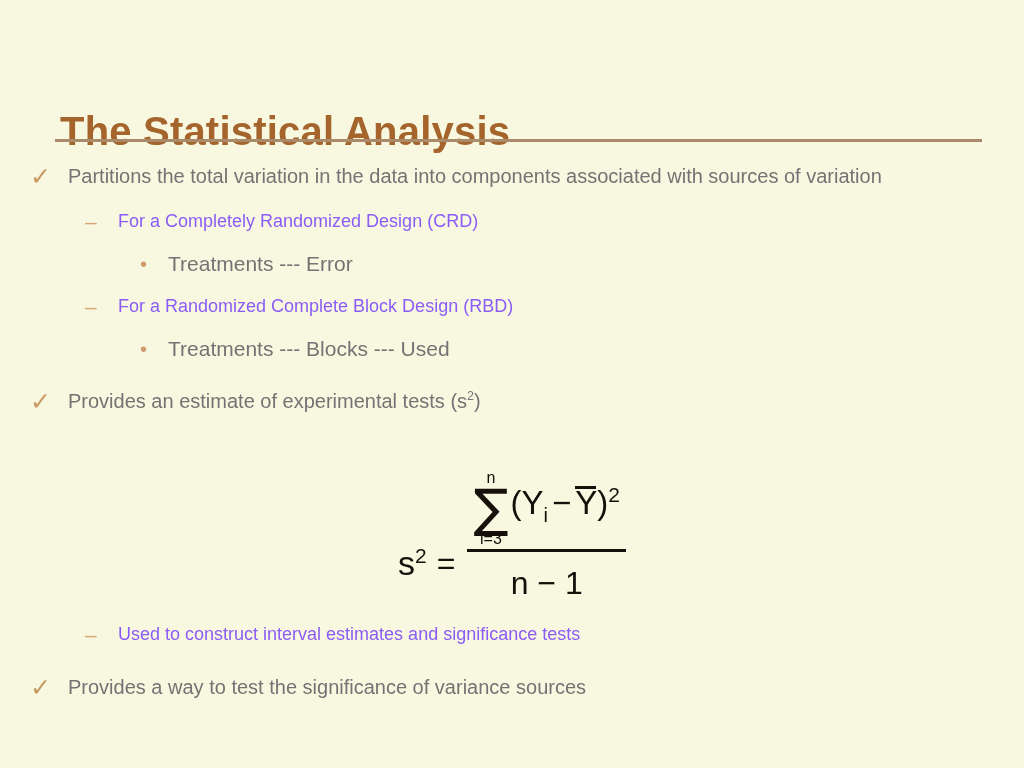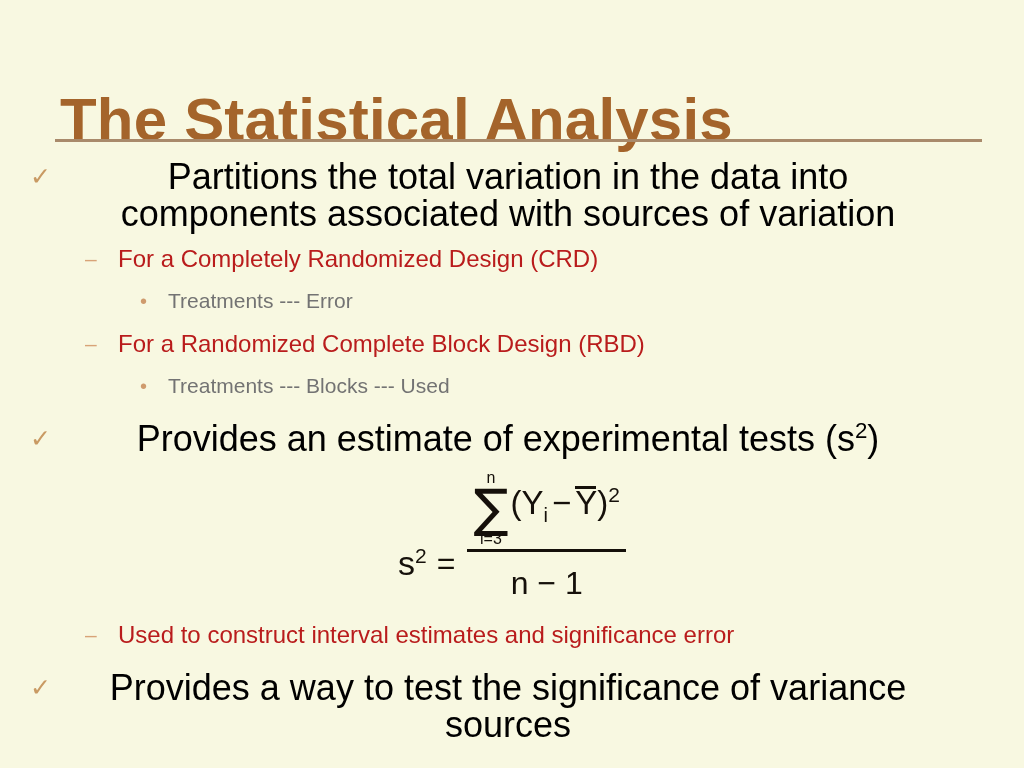--- a/index.html
+++ b/index.html
@@ -20,22 +20,22 @@
     width: 1024px;
     height: 768px;
     background: #f8f8e1;
     box-sizing: border-box;
   }
 
   
   .title {
     position: absolute;
     left: 60px;
-    top: 52px;
-    font-size: 60px;
+    top: 76px;
+    font-size: 40px;
     line-height: 56px;
     color: #a4642b;
     letter-spacing: 0.2px;
     white-space: nowrap;
   }
 
   .title-rule {
     position: absolute;
     left: 55px;
     top: 139px;
@@ -65,43 +65,42 @@
   .lvl1 .marker {
     flex: 0 0 auto;
     width: 38px;
     color: #c99a63;
     font-size: 25px;
     line-height: 37px;
     text-align: left;
   }
   .lvl1 .txt {
     flex: 1 1 auto;
-    font-size: 36px;
+    font-size: 20px;
     line-height: 37px;
-    color: #000000;
+    color: #737373;
     max-width: 880px;
-    text-align: center;
   }
 
   
   .lvl2 {
     padding-left: 85px;
   }
   .lvl2 .marker {
     flex: 0 0 auto;
     width: 33px;
     color: #d8a377;
     font-size: 21px;
     line-height: 33px;
   }
   .lvl2 .txt {
     flex: 1 1 auto;
-    font-size: 24px;
+    font-size: 18px;
     line-height: 33px;
-    color: #b91c1c;
+    color: #8b5cf6;
   }
 
   
   .lvl3 {
     padding-left: 140px;
   }
   .lvl3 .marker {
     flex: 0 0 auto;
     width: 28px;
     color: #cf9b6d;
@@ -314,21 +313,21 @@
 
       </span>
 
     </div>
   </div>
 
   <div class="body" style="top:618px;">
 
     <div class="row lvl2">
       <span class="marker">–</span>
-      <span class="txt">Used to construct interval estimates and significance error</span>
+      <span class="txt">Used to construct interval estimates and significance tests</span>
     </div>
 
     <div class="gap-md"></div>
 
     <div class="row lvl1">
       <span class="marker">✓</span>
       <span class="txt">Provides a way to test the significance of variance sources</span>
     </div>
 
   </div>

